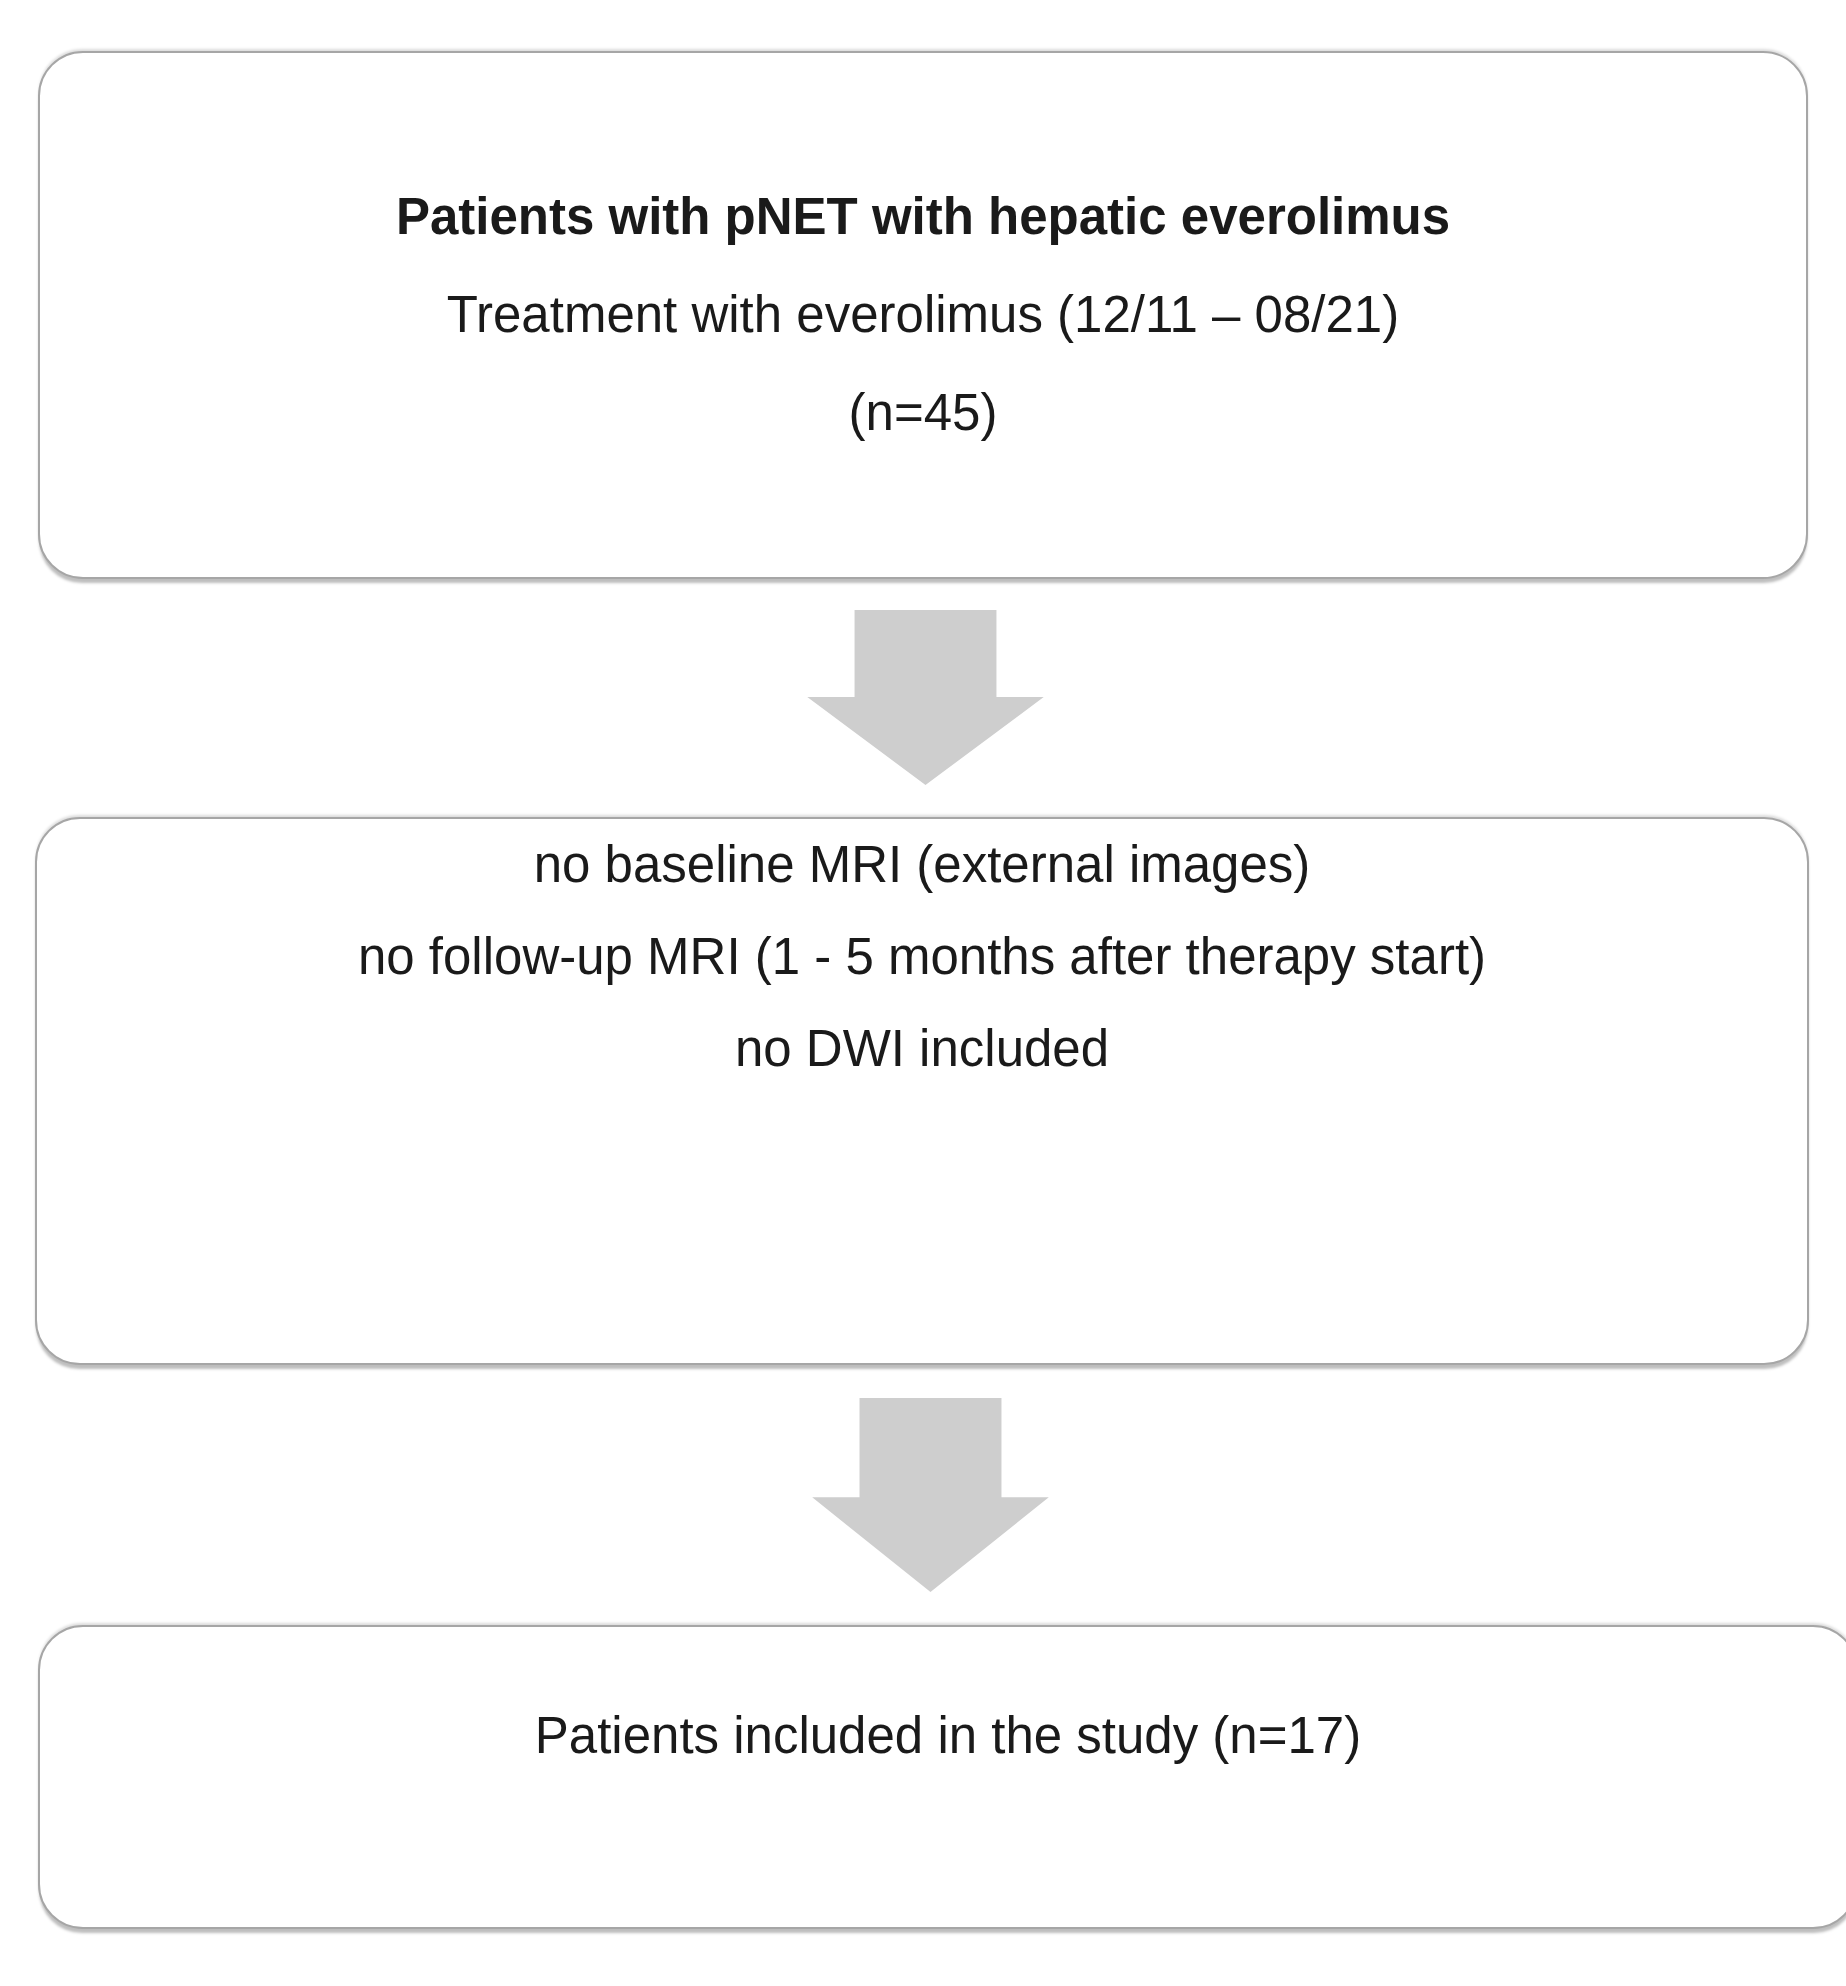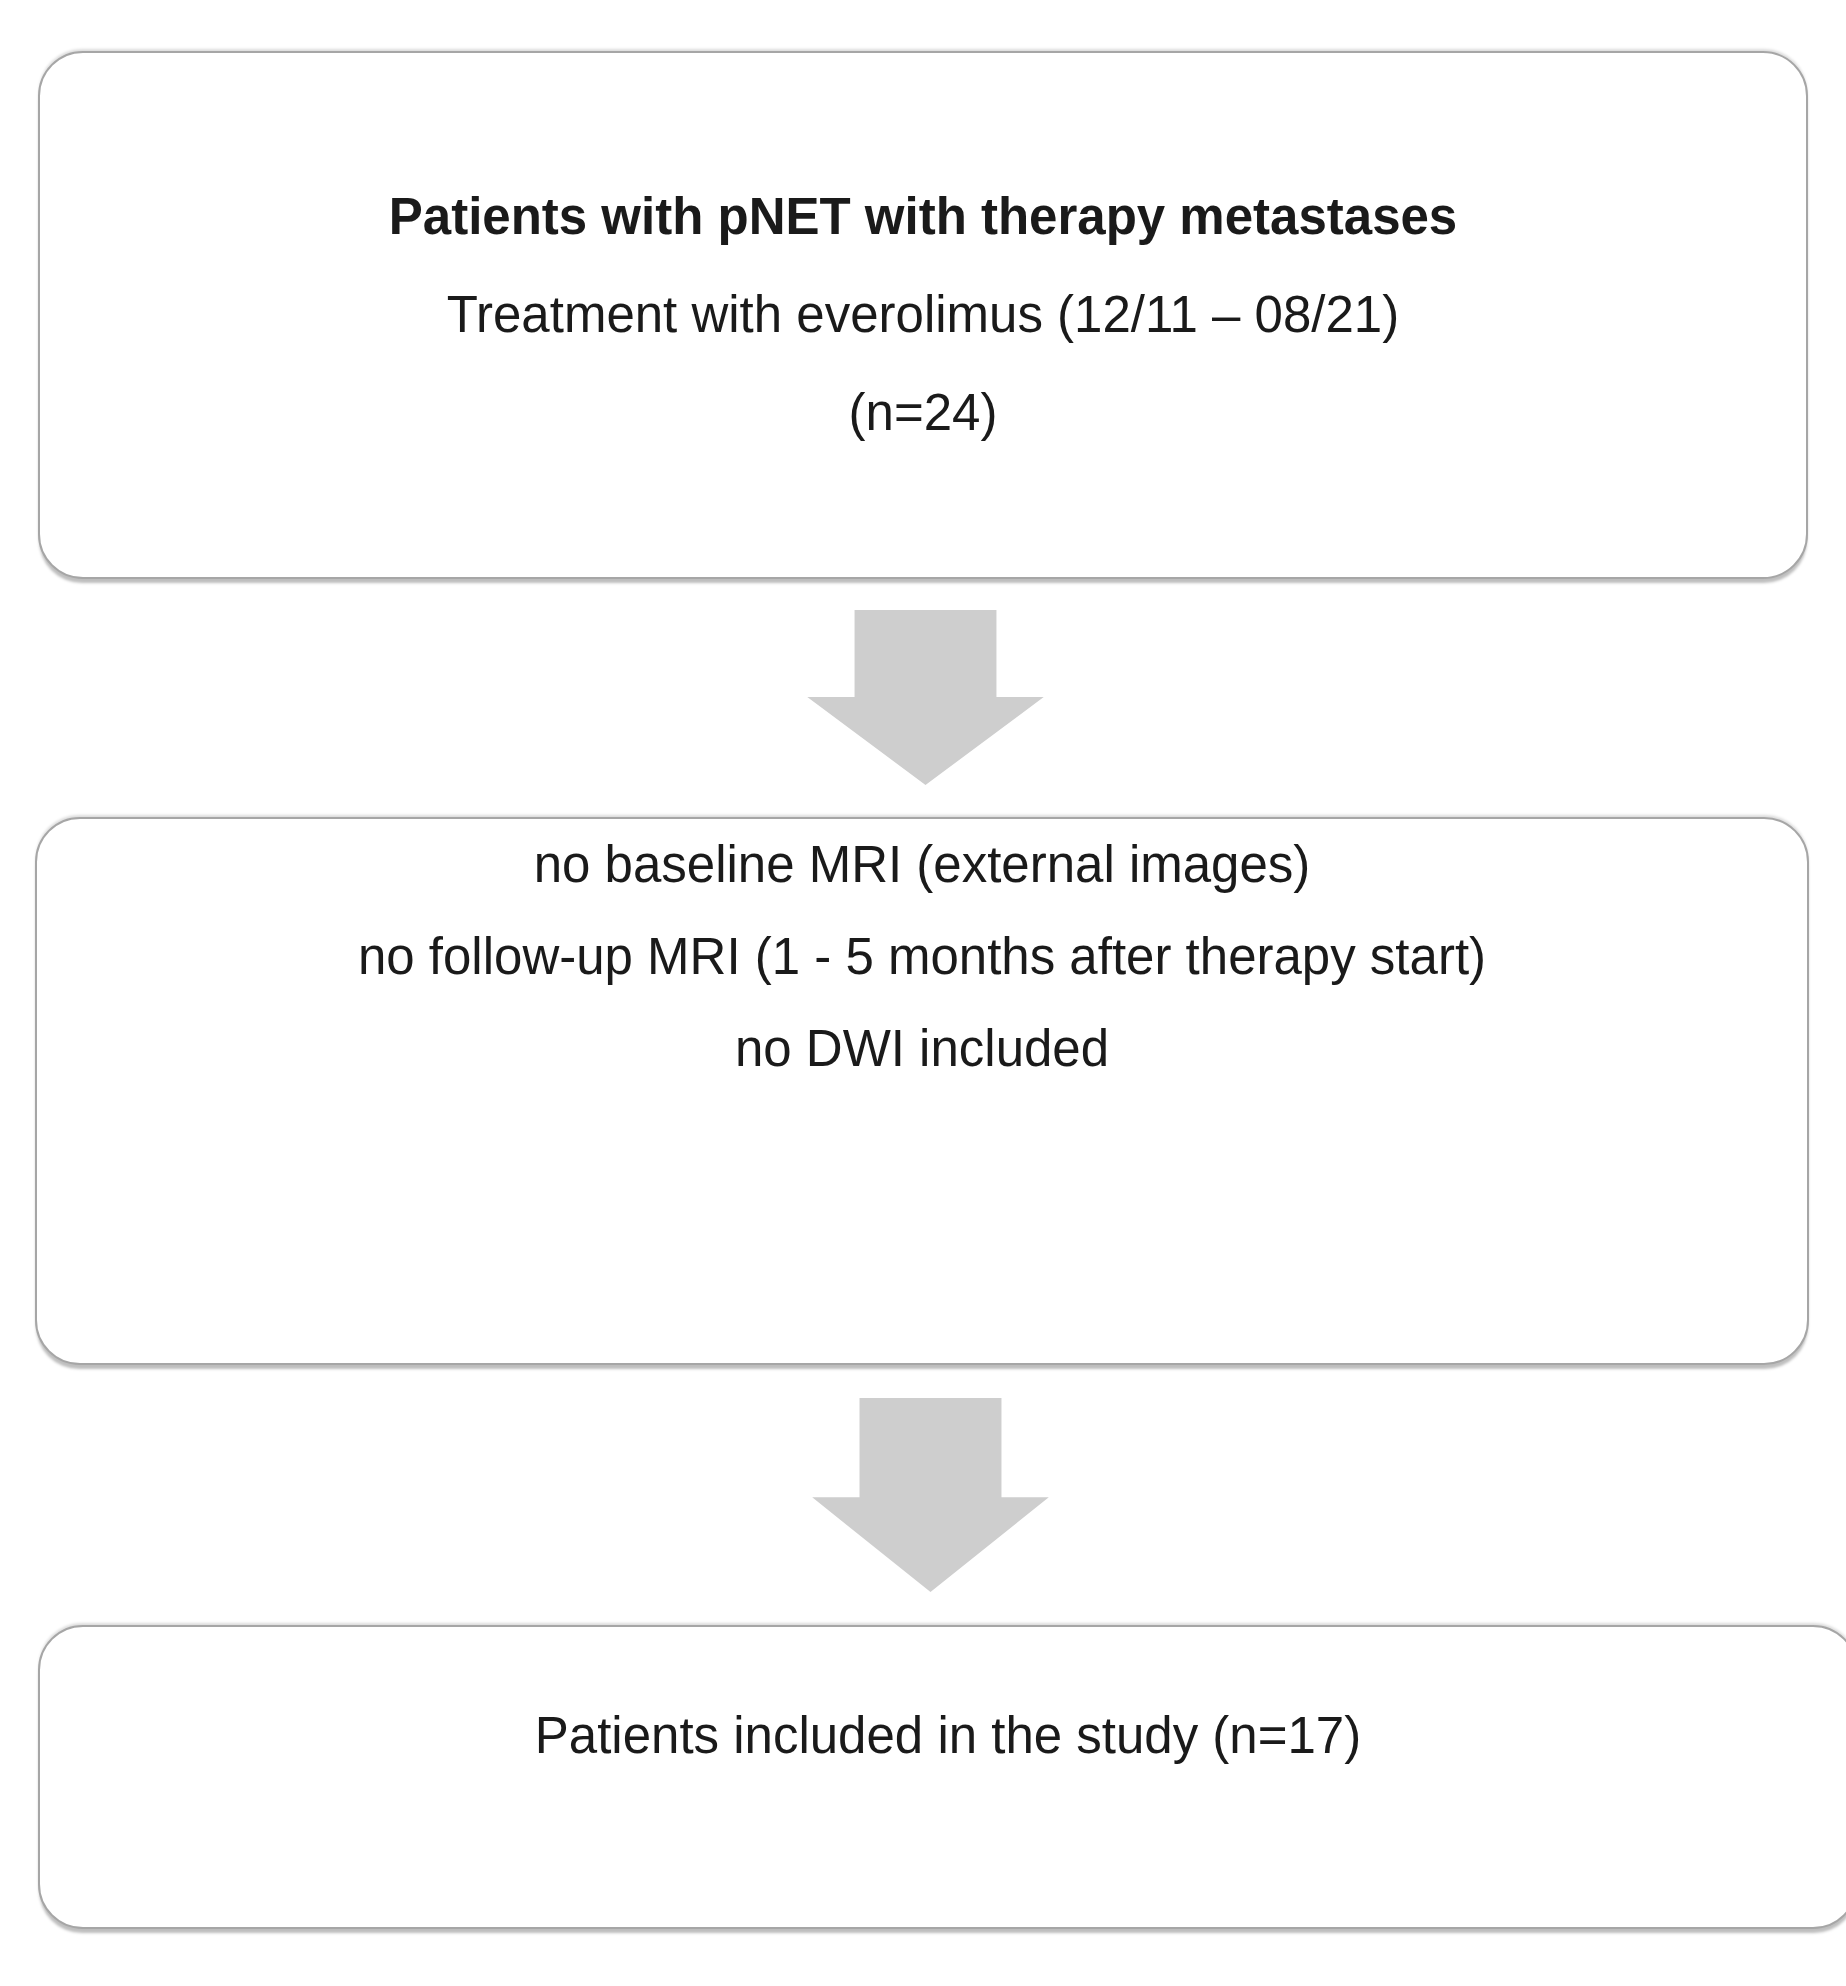--- a/index.html
+++ b/index.html
@@ -43,23 +43,23 @@
   }
   .arrow-1 { left: 807px; top: 610px; }
   .arrow-2 { left: 812px; top: 1398px; }
 </style>
 </head>
 <body>
 
 <div class="canvas">
 
   <div class="box box-initial">
-    <div class="tline bold">Patients with pNET with therapy metastases</div>
+    <div class="tline bold">Patients with pNET with hepatic everolimus</div>
     <div class="tline">Treatment with everolimus (12/11 – 08/21)</div>
-    <div class="tline">(n=24)</div>
+    <div class="tline">(n=45)</div>
   </div>
 
   <div class="arrow arrow-1">
     <svg width="237" height="175" viewBox="0 0 250 185" xmlns="http://www.w3.org/2000/svg" aria-hidden="true">
       <polygon points="50,0 200,0 200,92 250,92 125,185 0,92 50,92" fill="var(--arrow-fill)"></polygon>
     </svg>
   </div>
 
   <div class="box box-excluded">
     <div class="tline">no baseline MRI (external images)</div>

